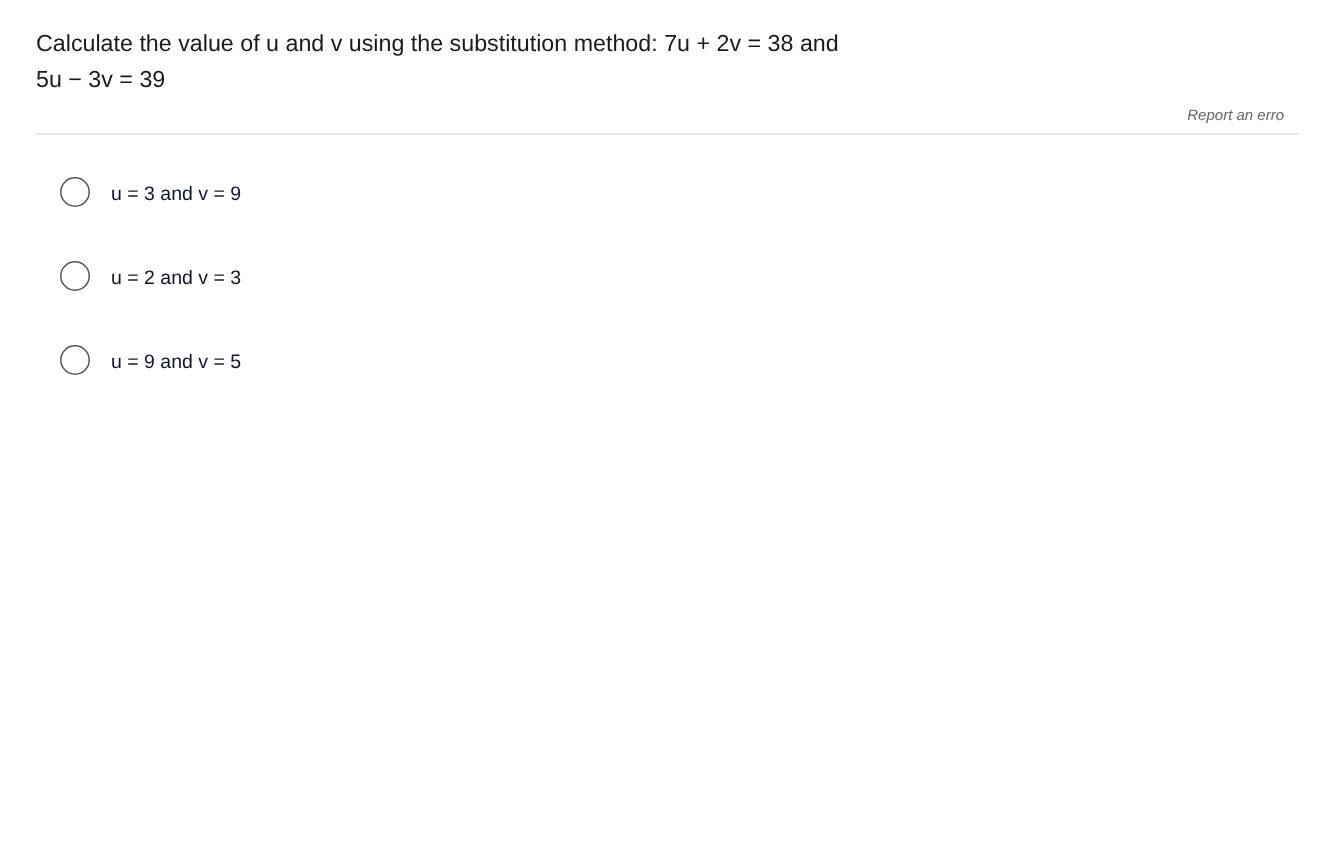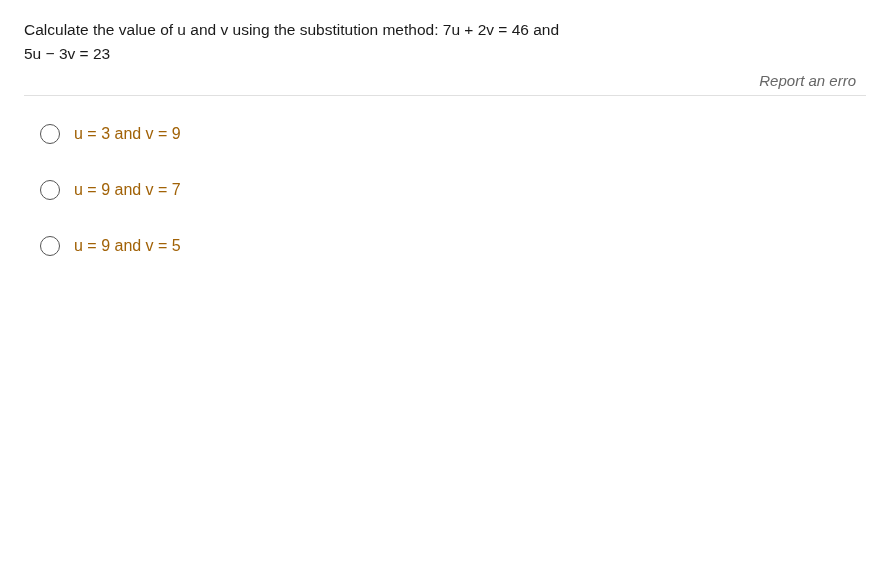--- a/index.html
+++ b/index.html
@@ -42,21 +42,21 @@
       display: flex;
       justify-content: flex-end;
       padding-right: 10px;
       margin-top: 4px;
       margin-bottom: 4px;
       border-bottom: 1px solid #e0e0e0;
       padding-bottom: 6px;
     }
 
     .report-error-link {
-      font-size: 15px;
+      font-size: 10px;
       color: #666666;
       cursor: pointer;
       text-decoration: none;
       font-style: italic;
     }
 
     .options-container {
       margin-top: 10px;
       display: flex;
       flex-direction: column;
@@ -77,55 +77,55 @@
       border-radius: 50%;
       border: 1.8px solid #555555;
       background: #ffffff;
       flex-shrink: 0;
       display: flex;
       align-items: center;
       justify-content: center;
     }
 
     .option-label {
-      font-size: 16px;
-      color: #a16207;
+      font-size: 13px;
+      color: #0f172a;
       font-family: Arial, sans-serif;
     }
   </style>
 </head>
 <body>
 
 <div class="page-container">
 
   <div class="question-block">
     <div class="question-text">
-      <span>Calculate the value of u and v using the substitution method: 7u + 2v = 46 and</span><br>
-      <span>5u − 3v = 23</span>
+      <span>Calculate the value of u and v using the substitution method: 7u + 2v = 38 and</span><br>
+      <span>5u − 3v = 39</span>
     </div>
   </div>
 
   <div class="report-error-bar">
     <a class="report-error-link">Report an erro</a>
   </div>
 
   <div class="options-container">
 
     <div class="option-item">
       <div class="radio-circle"></div>
       <span class="option-label">
         <span>u = 3 and v = 9</span>
       </span>
     </div>
 
 
     <div class="option-item">
       <div class="radio-circle"></div>
       <span class="option-label">
-        <span>u = 9 and v = 7</span>
+        <span>u = 2 and v = 3</span>
       </span>
     </div>
 
     <div class="option-item">
       <div class="radio-circle"></div>
       <span class="option-label">
         <span>u = 9 and v = 5</span>
       </span>
     </div>
 

